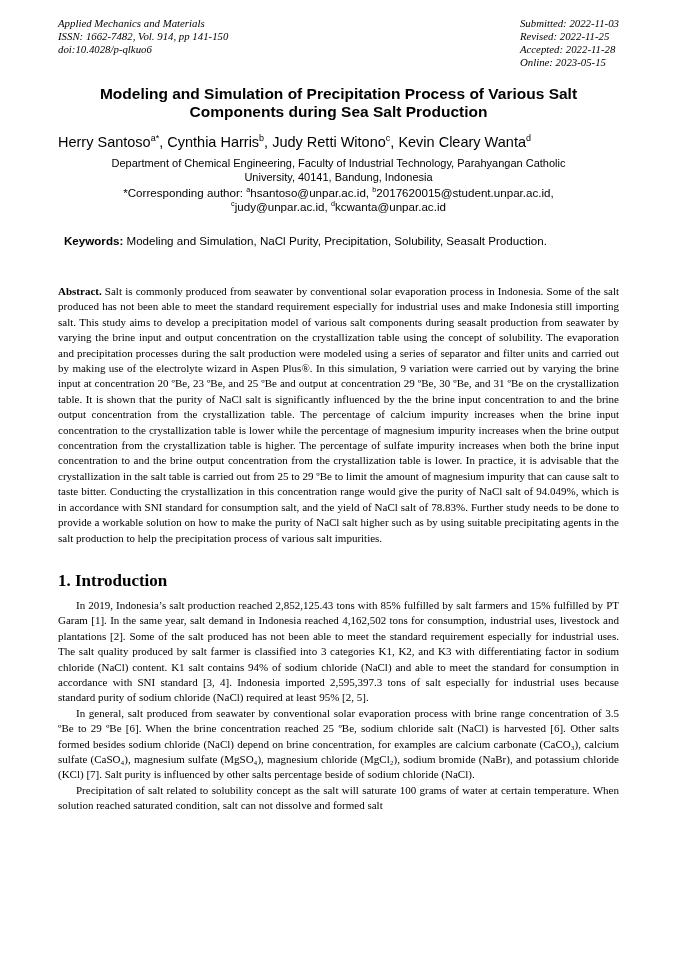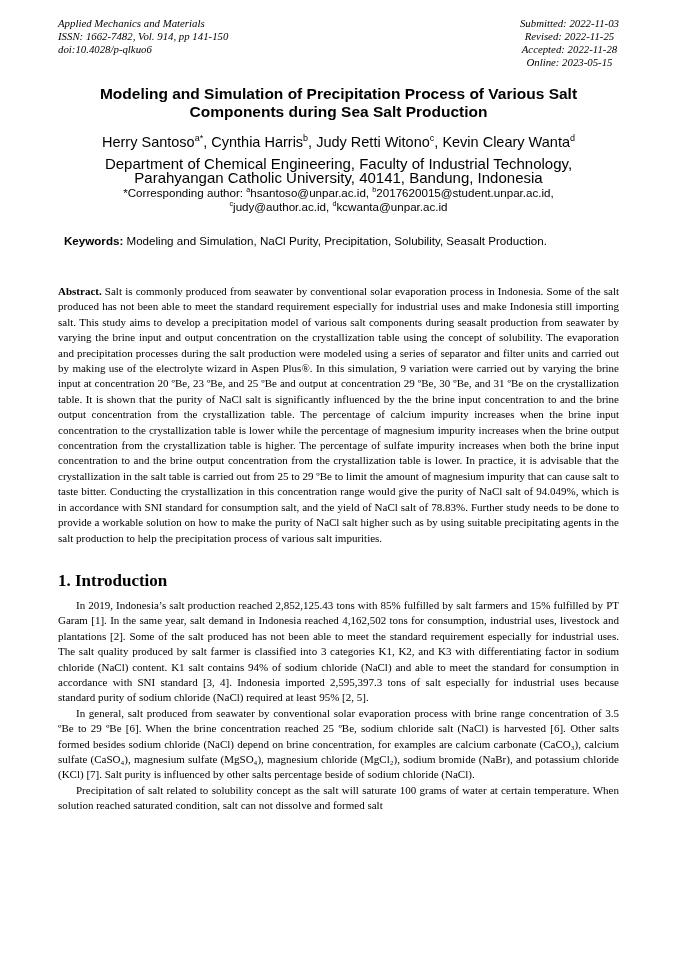--- a/index.html
+++ b/index.html
@@ -11,41 +11,40 @@
     font-family: "Liberation Serif", serif;
     overflow: hidden;
   }
   .meta {
     display: flex;
     justify-content: space-between;
     font-style: italic;
     font-size: 10.8px;
     line-height: 13px;
   }
-  .meta-right { text-align: center; }
+  .meta-right { text-align: left; }
   .title {
     font-family: "Liberation Sans", sans-serif;
     font-weight: bold;
     font-size: 15.5px;
     line-height: 18px;
     text-align: center;
     max-width: 512px;
     margin: 16px auto 12px auto;
   }
   .authors {
     font-family: "Liberation Sans", sans-serif;
     font-size: 14.5px;
     line-height: 18px;
-    text-align: center;
     margin-top: 7px;
   }
   sup { font-size: 62%; line-height: 0; vertical-align: super; }
   .affil {
     font-family: "Liberation Sans", sans-serif;
-    font-size: 15px;
+    font-size: 11px;
     line-height: 13.5px;
     text-align: center;
     max-width: 505px;
     margin: 6px auto 0 auto;
   }
   .corresp {
     font-family: "Liberation Sans", sans-serif;
     font-size: 11.6px;
     line-height: 13.5px;
     text-align: center;
@@ -97,21 +96,21 @@
       <div>Online: 2023-05-15</div>
     </div>
   </header>
 
   <h1 class="title">Modeling and Simulation of Precipitation Process of Various Salt Components during Sea Salt Production</h1>
 
   <div class="authors"><span>Herry Santoso</span><sup>a*</sup><span>, </span><span>Cynthia Harris</span><sup>b</sup><span>, </span><span>Judy Retti Witono</span><sup>c</sup><span>, </span><span>Kevin Cleary Wanta</span><sup>d</sup></div>
 
   <div class="affil">Department of Chemical Engineering, Faculty of Industrial Technology, Parahyangan Catholic University, 40141, Bandung, Indonesia</div>
 
-  <div class="corresp"><span>*Corresponding author: </span><sup>a</sup><span>hsantoso@unpar.ac.id</span><span>, </span><sup>b</sup><span>2017620015@student.unpar.ac.id</span><span>,</span><br><sup>c</sup><span>judy@author.ac.id</span><span>, </span><sup>d</sup><span>kcwanta@unpar.ac.id</span></div>
+  <div class="corresp"><span>*Corresponding author: </span><sup>a</sup><span>hsantoso@unpar.ac.id</span><span>, </span><sup>b</sup><span>2017620015@student.unpar.ac.id</span><span>,</span><br><sup>c</sup><span>judy@unpar.ac.id</span><span>, </span><sup>d</sup><span>kcwanta@unpar.ac.id</span></div>
 
   <p class="keywords"><b>Keywords:</b> <span>Modeling and Simulation, NaCl Purity, Precipitation, Solubility, Seasalt Production.</span></p>
 
   <p class="abstract"><b>Abstract.</b> <span>Salt is commonly produced from seawater by conventional solar evaporation process in Indonesia. Some of the salt produced has not been able to meet the standard requirement especially for industrial uses and make Indonesia still importing salt. This study aims to develop a precipitation model of various salt components during seasalt production from seawater by varying the brine input and output concentration on the crystallization table using the concept of solubility. The evaporation and precipitation processes during the salt production were modeled using a series of separator and filter units and carried out by making use of the electrolyte wizard in Aspen Plus®. In this simulation, 9 variation were carried out by varying the brine input at concentration 20 ºBe, 23 ºBe, and 25 ºBe and output at concentration 29 ºBe, 30 ºBe, and 31 ºBe on the crystallization table. It is shown that the purity of NaCl salt is significantly influenced by the the brine input concentration to and the brine output concentration from the crystallization table. The percentage of calcium impurity increases when the brine input concentration to the crystallization table is lower while the percentage of magnesium impurity increases when the brine output concentration from the crystallization table is higher. The percentage of sulfate impurity increases when both the brine input concentration to and the brine output concentration from the crystallization table is lower. In practice, it is advisable that the crystallization in the salt table is carried out from 25 to 29 ºBe to limit the amount of magnesium impurity that can cause salt to taste bitter. Conducting the crystallization in this concentration range would give the purity of NaCl salt of 94.049%, which is in accordance with SNI standard for consumption salt, and the yield of NaCl salt of 78.83%. Further study needs to be done to provide a workable solution on how to make the purity of NaCl salt higher such as by using suitable precipitating agents in the salt production to help the precipitation process of various salt impurities.</span></p>
 
   <h2 class="section-heading">1. Introduction</h2>
 
   <p class="body-p first">In 2019, Indonesia’s salt production reached 2,852,125.43 tons with 85% fulfilled by salt farmers and 15% fulfilled by PT Garam [1]. In the same year, salt demand in Indonesia reached 4,162,502 tons for consumption, industrial uses, livestock and plantations [2]. Some of the salt produced has not been able to meet the standard requirement especially for industrial uses. The salt quality produced by salt farmer is classified into 3 categories K1, K2, and K3 with differentiating factor in sodium chloride (NaCl) content. K1 salt contains 94% of sodium chloride (NaCl) and able to meet the standard for consumption in accordance with SNI standard [3, 4]. Indonesia imported 2,595,397.3 tons of salt especially for industrial uses because standard purity of sodium chloride (NaCl) required at least 95% [2, 5].</p>
   <p class="body-p">In general, salt produced from seawater by conventional solar evaporation process with brine range concentration of 3.5 ºBe to 29 ºBe [6]. When the brine concentration reached 25 ºBe, sodium chloride salt (NaCl) is harvested [6]. Other salts formed besides sodium chloride (NaCl) depend on brine concentration, for examples are calcium carbonate (CaCO₃), calcium sulfate (CaSO₄), magnesium sulfate (MgSO₄), magnesium chloride (MgCl₂), sodium bromide (NaBr), and potassium chloride (KCl) [7]. Salt purity is influenced by other salts percentage beside of sodium chloride (NaCl).</p>
   <p class="body-p">Precipitation of salt related to solubility concept as the salt will saturate 100 grams of water at certain temperature. When solution reached saturated condition, salt can not dissolve and formed salt</p>

